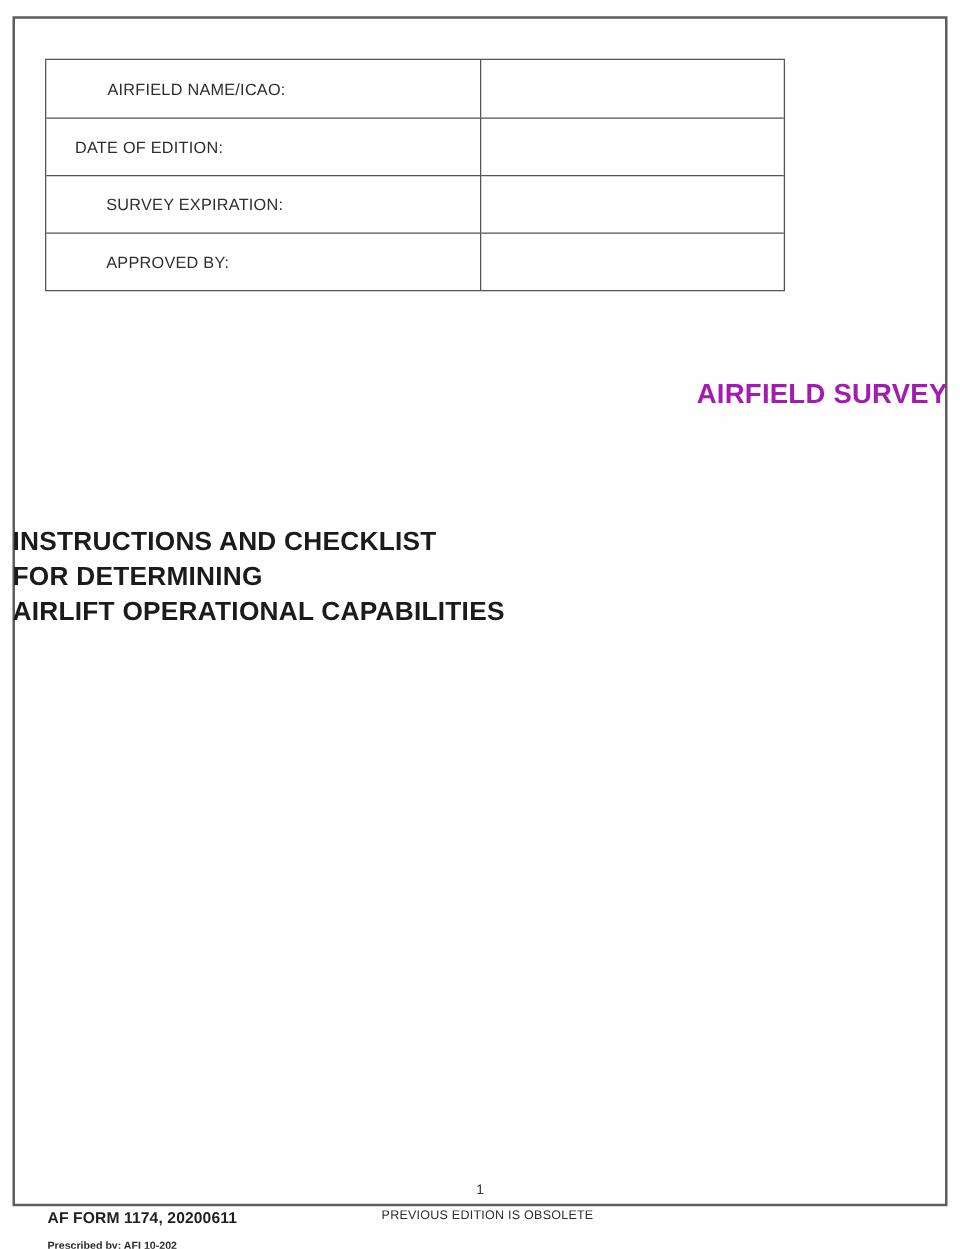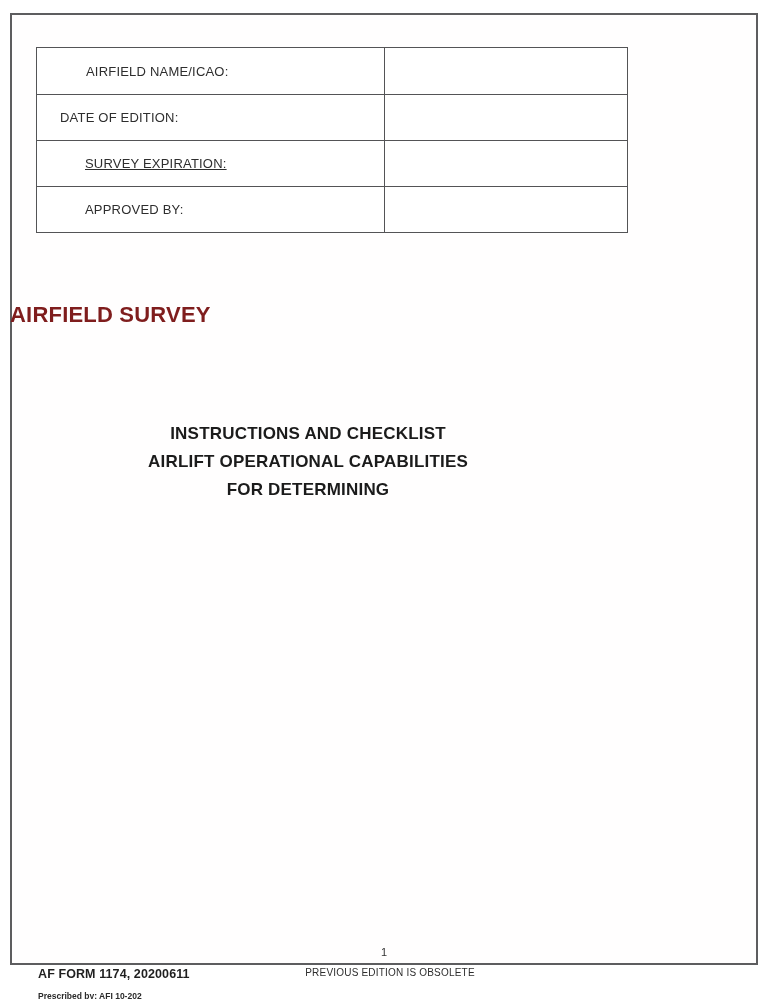--- a/index.html
+++ b/index.html
@@ -40,41 +40,41 @@
   .info-table .cell.r0 { border-top: none; }
   .info-table .label-cell {
     border-right: 1.5px solid #545456;
     font-size: 13px;
     color: #2e2e2e;
     letter-spacing: 0.2px;
     white-space: nowrap;
   }
   .info-table .label-cell.r0 { padding-left: 49px; }
   .info-table .label-cell.r1 { padding-left: 23px; }
-  .info-table .label-cell.r2 { padding-left: 48px; text-decoration: underline; }
+  .info-table .label-cell.r2 { padding-left: 48px; }
   .info-table .label-cell.r3 { padding-left: 48px; }
   .info-table .value-cell { padding-left: 8px; }
 
   
   .doc-title {
     position: absolute;
     left: 10px; top: 302px;
     width: 748px;
-    text-align: left;
+    text-align: right;
     font-size: 22px;
     font-weight: bold;
-    color: #7f1d1d;
+    color: #a21caf;
     letter-spacing: 0.2px;
   }
   .doc-subtitle {
     position: absolute;
     left: 10px; top: 420px;
     width: 596px;
-    text-align: center;
-    font-size: 17px;
+    text-align: left;
+    font-size: 21px;
     font-weight: bold;
     color: #1b1b1b;
     line-height: 28px;
     letter-spacing: 0.2px;
   }
 
   
   .page-number {
     position: absolute;
     left: 10px; top: 946px;
@@ -124,21 +124,21 @@
   <div class="cell value-cell r2"></div>
 
   <div class="cell label-cell r3">APPROVED BY:</div>
   <div class="cell value-cell r3"></div>
 </div>
 
 <div class="doc-title">AIRFIELD SURVEY</div>
 
 <div class="doc-subtitle">
   <div>INSTRUCTIONS AND CHECKLIST</div>
+  <div>FOR DETERMINING</div>
   <div>AIRLIFT OPERATIONAL CAPABILITIES</div>
-  <div>FOR DETERMINING</div>
 </div>
 
 <div class="page-number">1</div>
 
 <div class="footer-form-id">AF FORM 1174, 20200611</div>
 <div class="footer-prescribed">Prescribed by: AFI 10-202</div>
 <div class="footer-obsolete">PREVIOUS EDITION IS OBSOLETE</div>
 
 </body></html>

